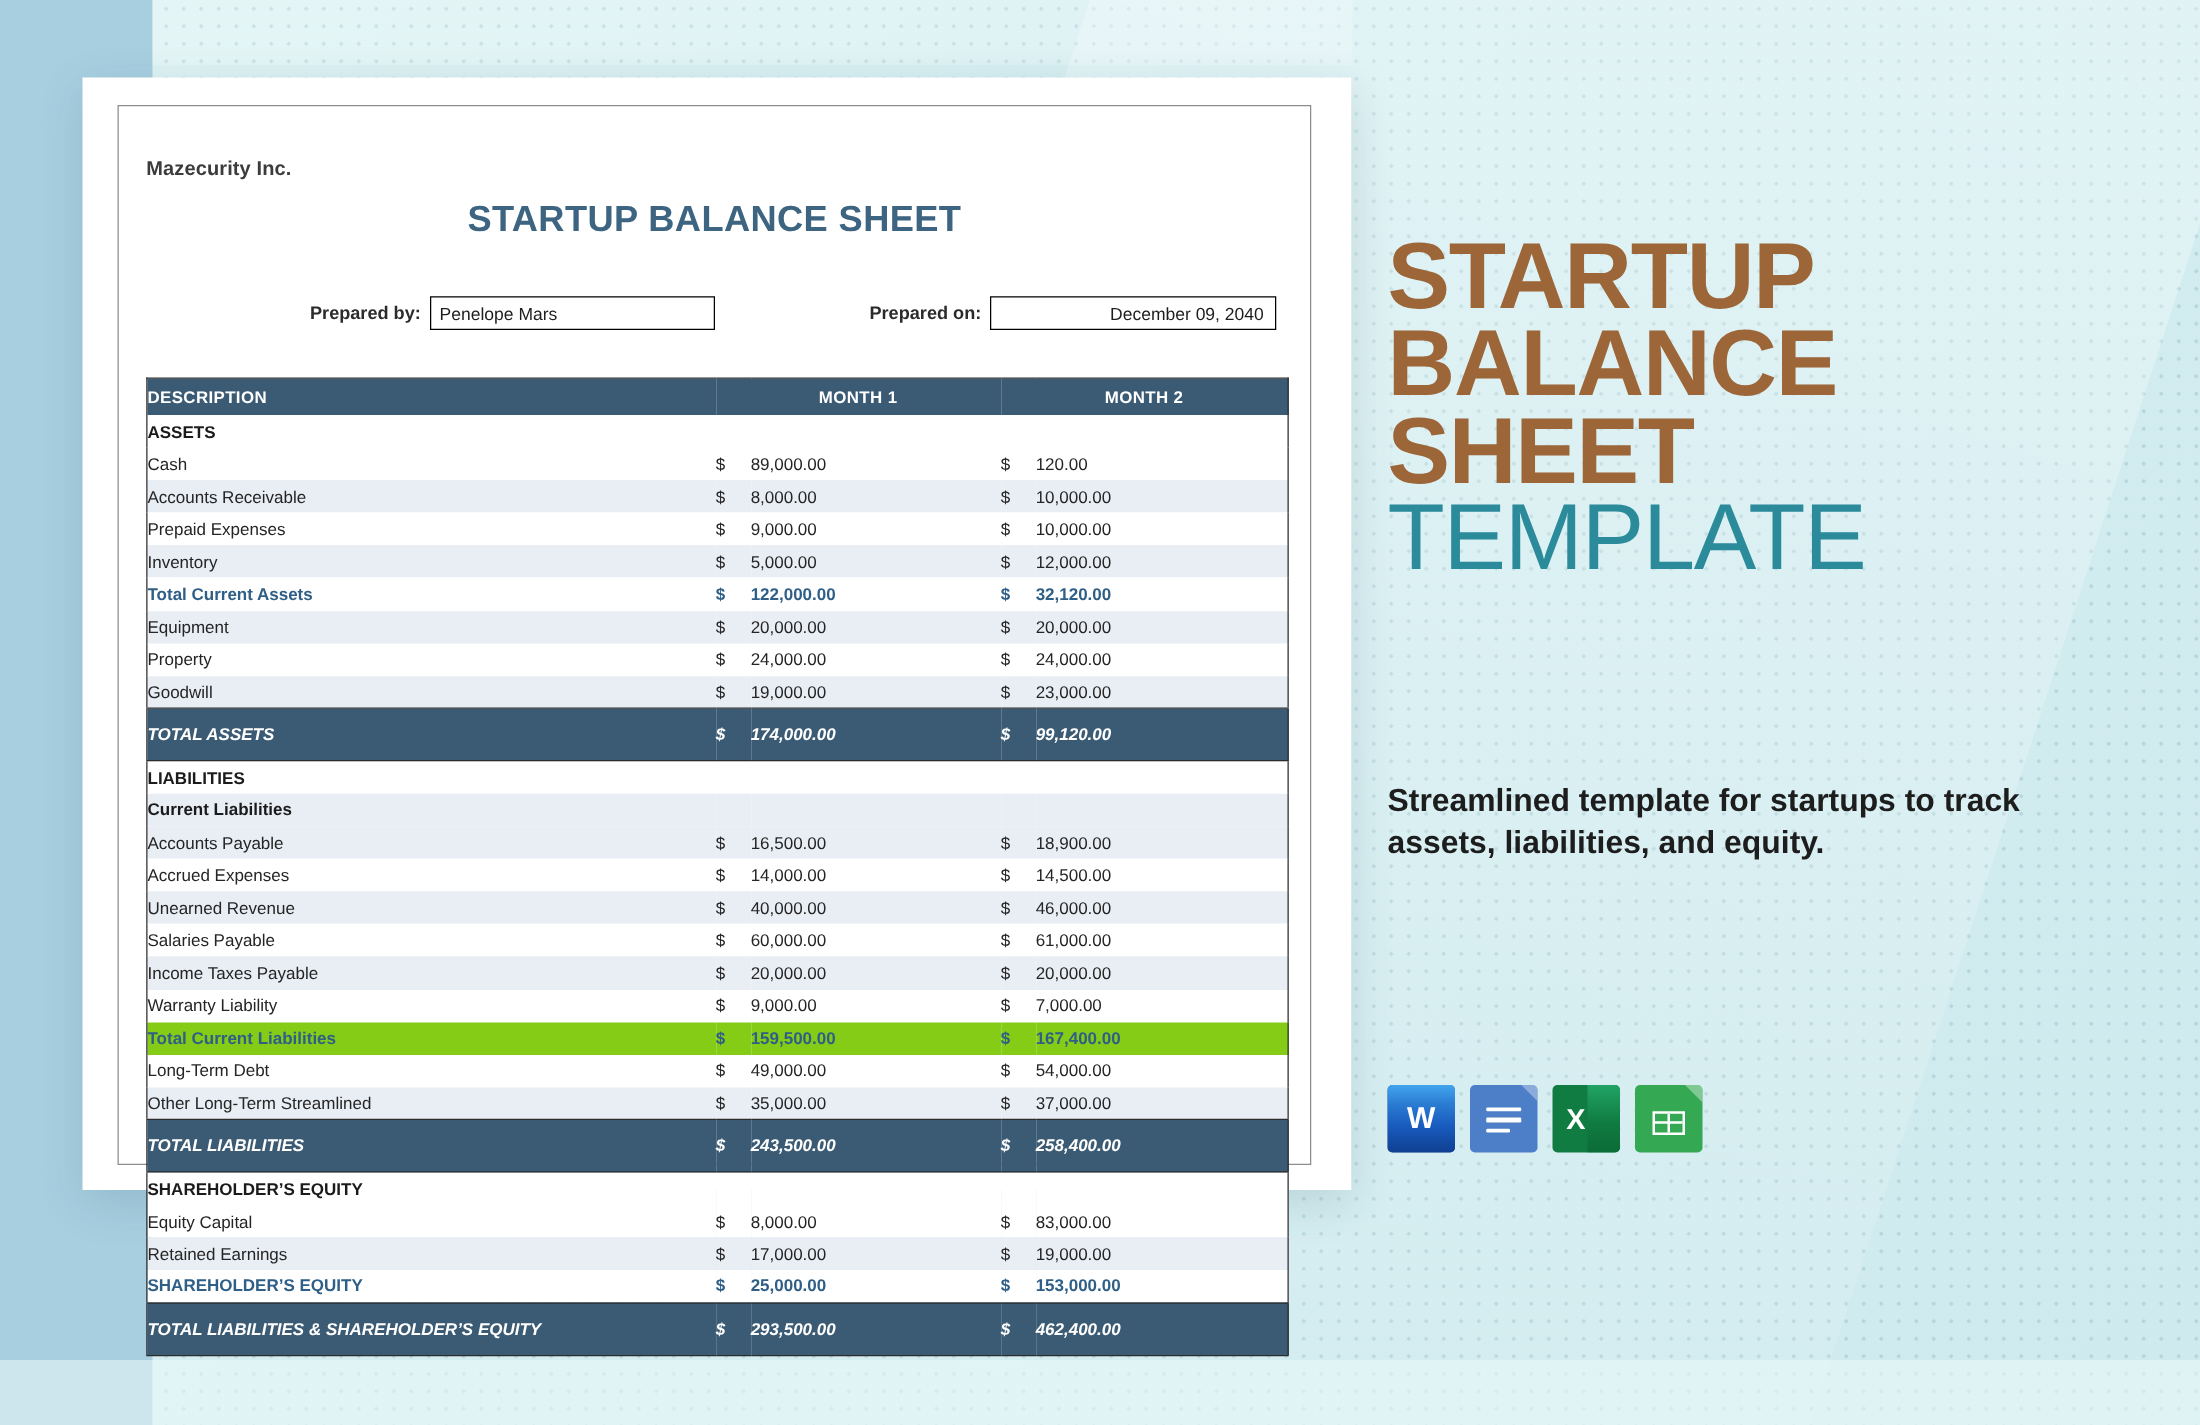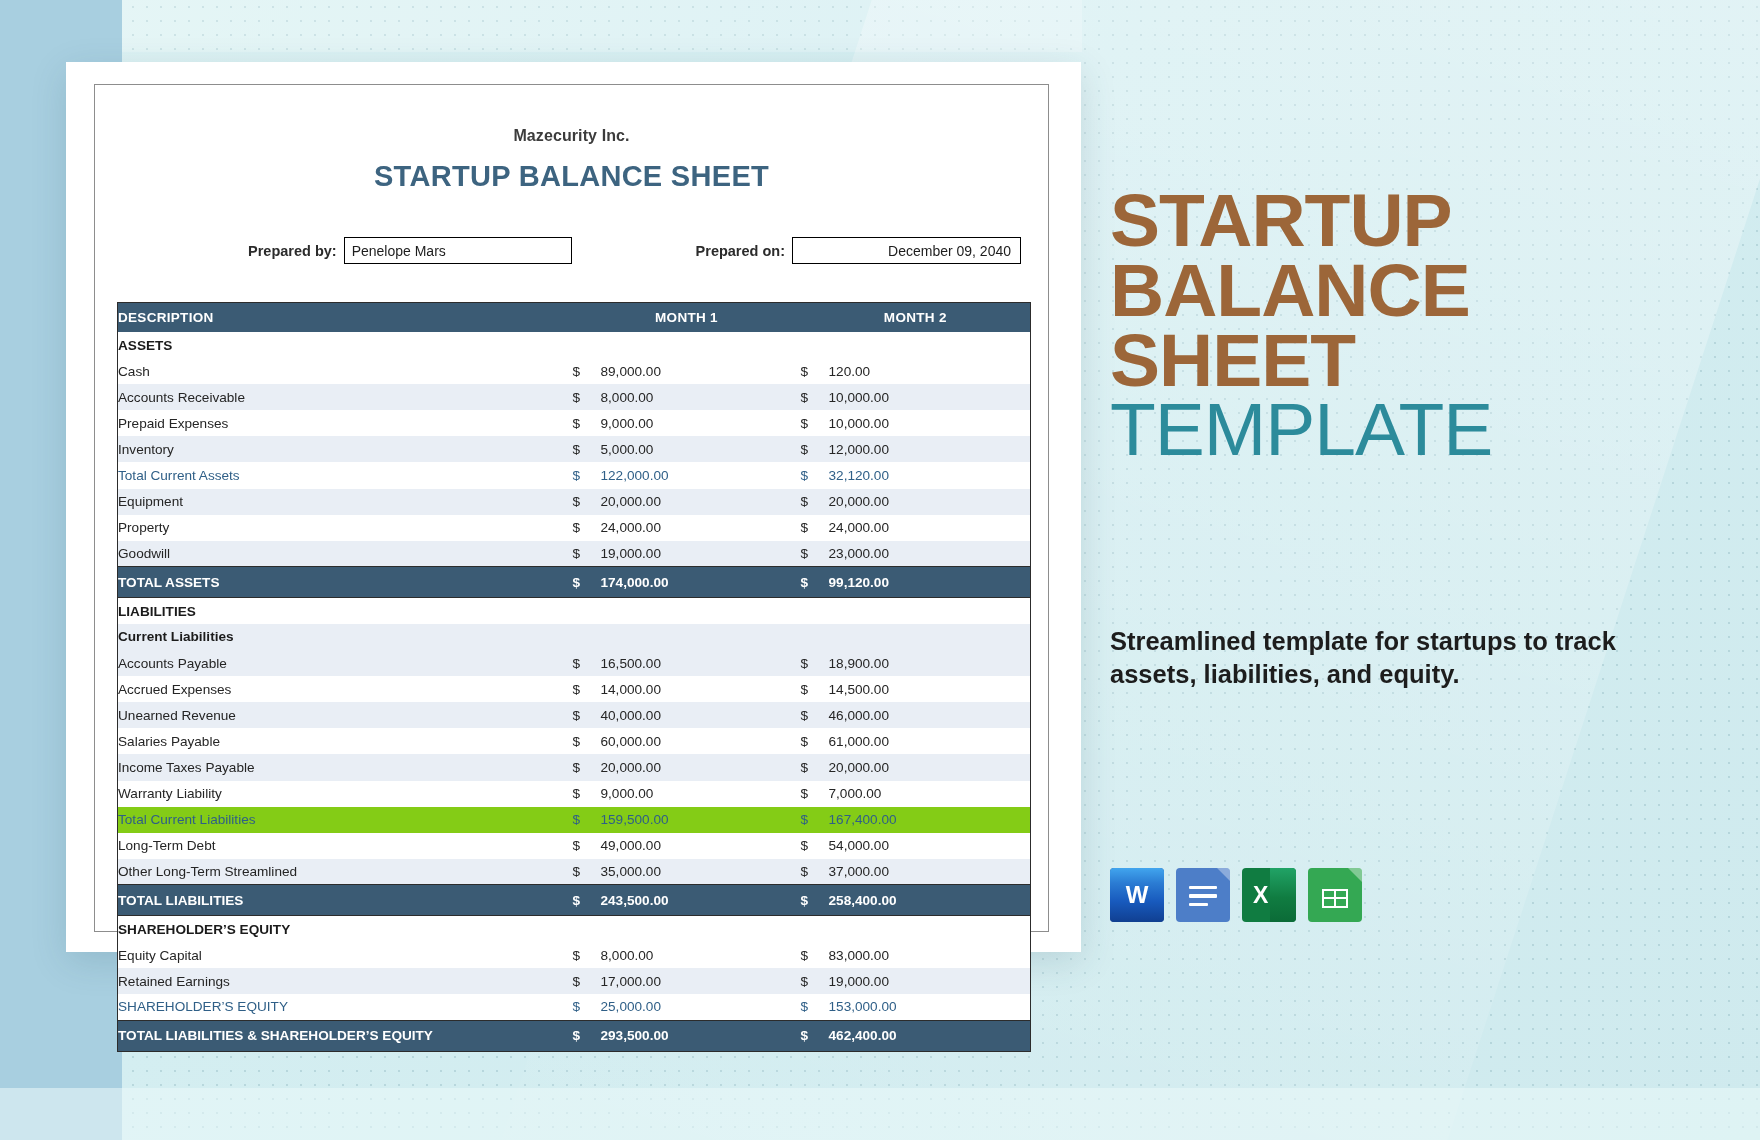--- a/index.html
+++ b/index.html
@@ -48,21 +48,21 @@
   #paper-inner{
     position:absolute;left:28px;top:22px;width:955px;height:848px;
     border:1px solid #8d8d8d;
     background:#fff;
     box-sizing:border-box;
     padding:20px 22px 0 22px;
   }
 
   
   .doc-company{
-    text-align:center;font-size:16px;font-weight:bold;color:#3c3c3c;
+    text-align:left;font-size:16px;font-weight:bold;color:#3c3c3c;
     margin-top:22px;letter-spacing:.1px;
   }
   .doc-title{
     text-align:center;font-size:29px;font-weight:bold;color:#3d6480;
     margin-top:15px;letter-spacing:.3px;
   }
 
   
   .prepared-row{
     display:flex;align-items:center;margin-top:44px;padding:0 3px;
@@ -104,29 +104,29 @@
   td.desc{padding-left:7px;text-align:left;}
   td.cur{text-align:left;padding-left:3px;}
   td.val{text-align:left;padding-right:10px;}
 
   tr.alt{background:#e9eef5;}
   tr.plain{background:#ffffff;}
 
   tr.section td{font-weight:bold;color:#1b1b1b;}
   tr.subsection td{font-weight:bold;color:#1b1b1b;}
 
-  tr.subtotal td{font-weight:normal;color:#2f5f87;}
+  tr.subtotal td{font-weight:bold;color:#2f5f87;}
   tr.subtotal{background:#ffffff;}
   tr.subtotal.shaded{background:#84cc16;}
 
   tr.grand td{
     background:#3b5b74;color:#ffffff;font-weight:bold;
     border-top:1px solid #2c2c2c;border-bottom:1px solid #2c2c2c;
   }
-  tr.grand{height:31px;}
+  tr.grand{height:42px;font-style:italic;}
 
   
   #promo{
     position:absolute;left:1110px;top:0;width:650px;height:1140px;
   }
   .promo-title{
     position:absolute;left:0;top:186px;width:620px;
     font-size:75px;line-height:.93;font-weight:bold;color:#9c6639;
     letter-spacing:-1px;
   }

